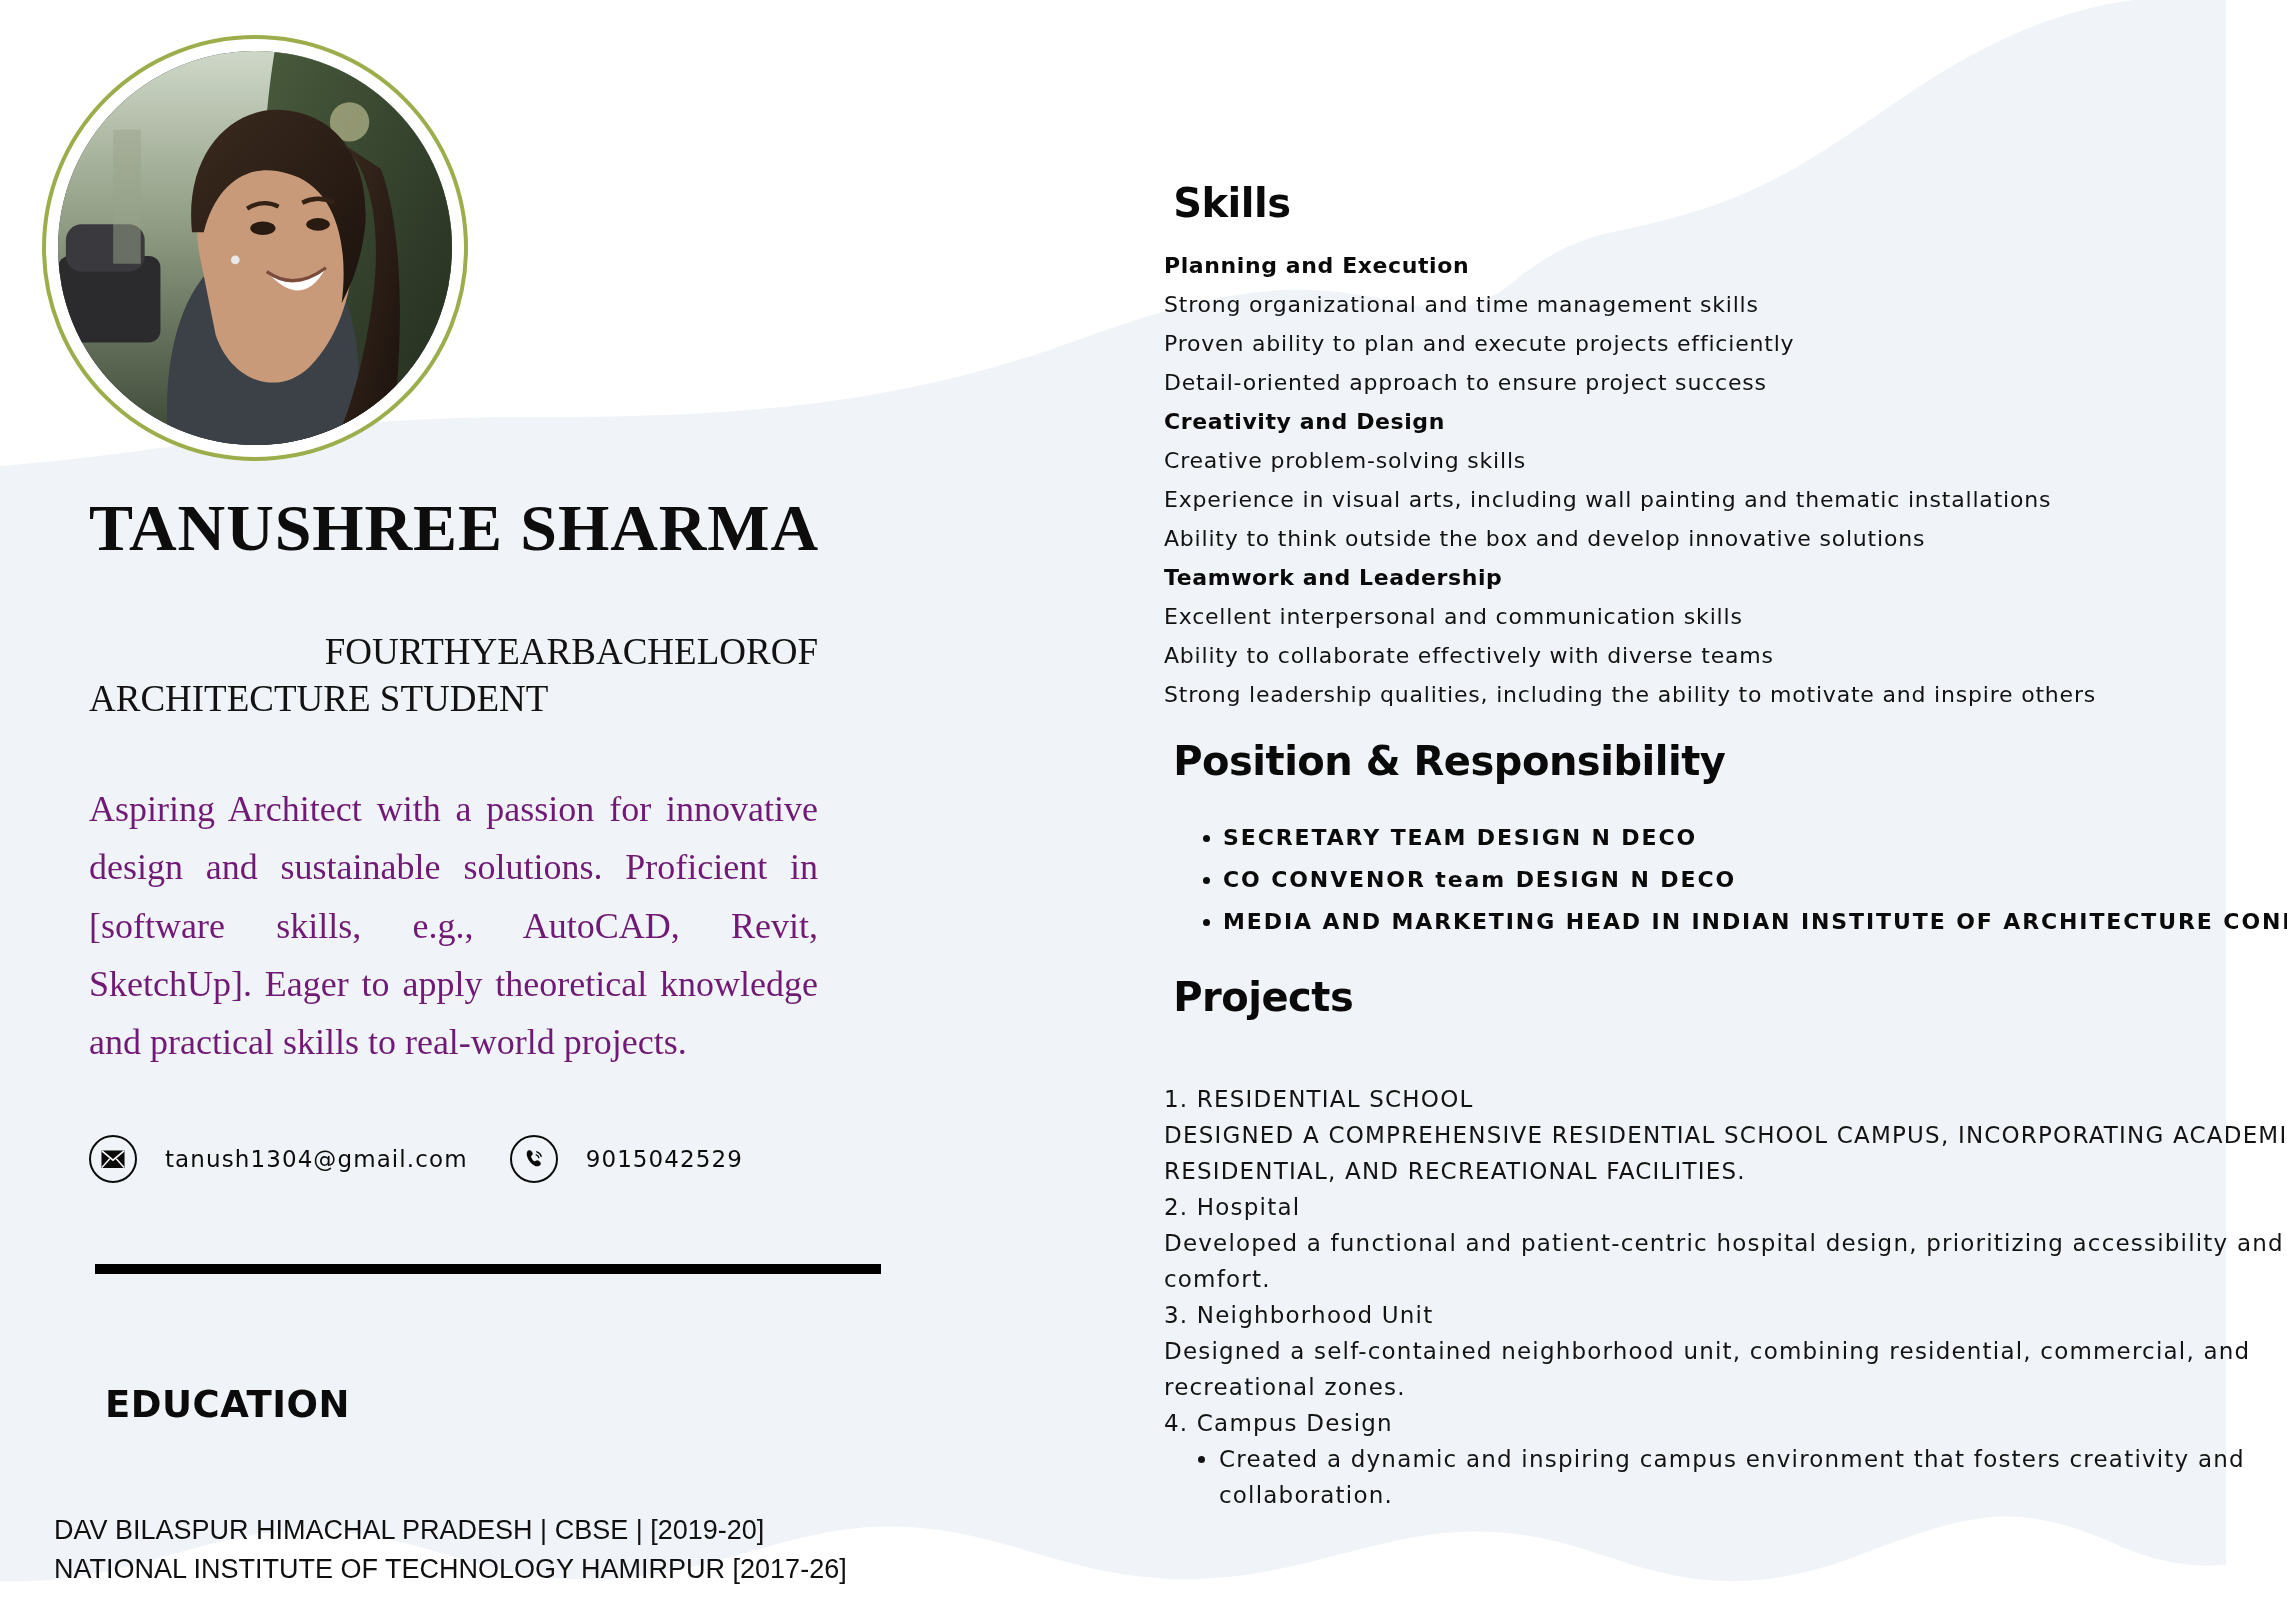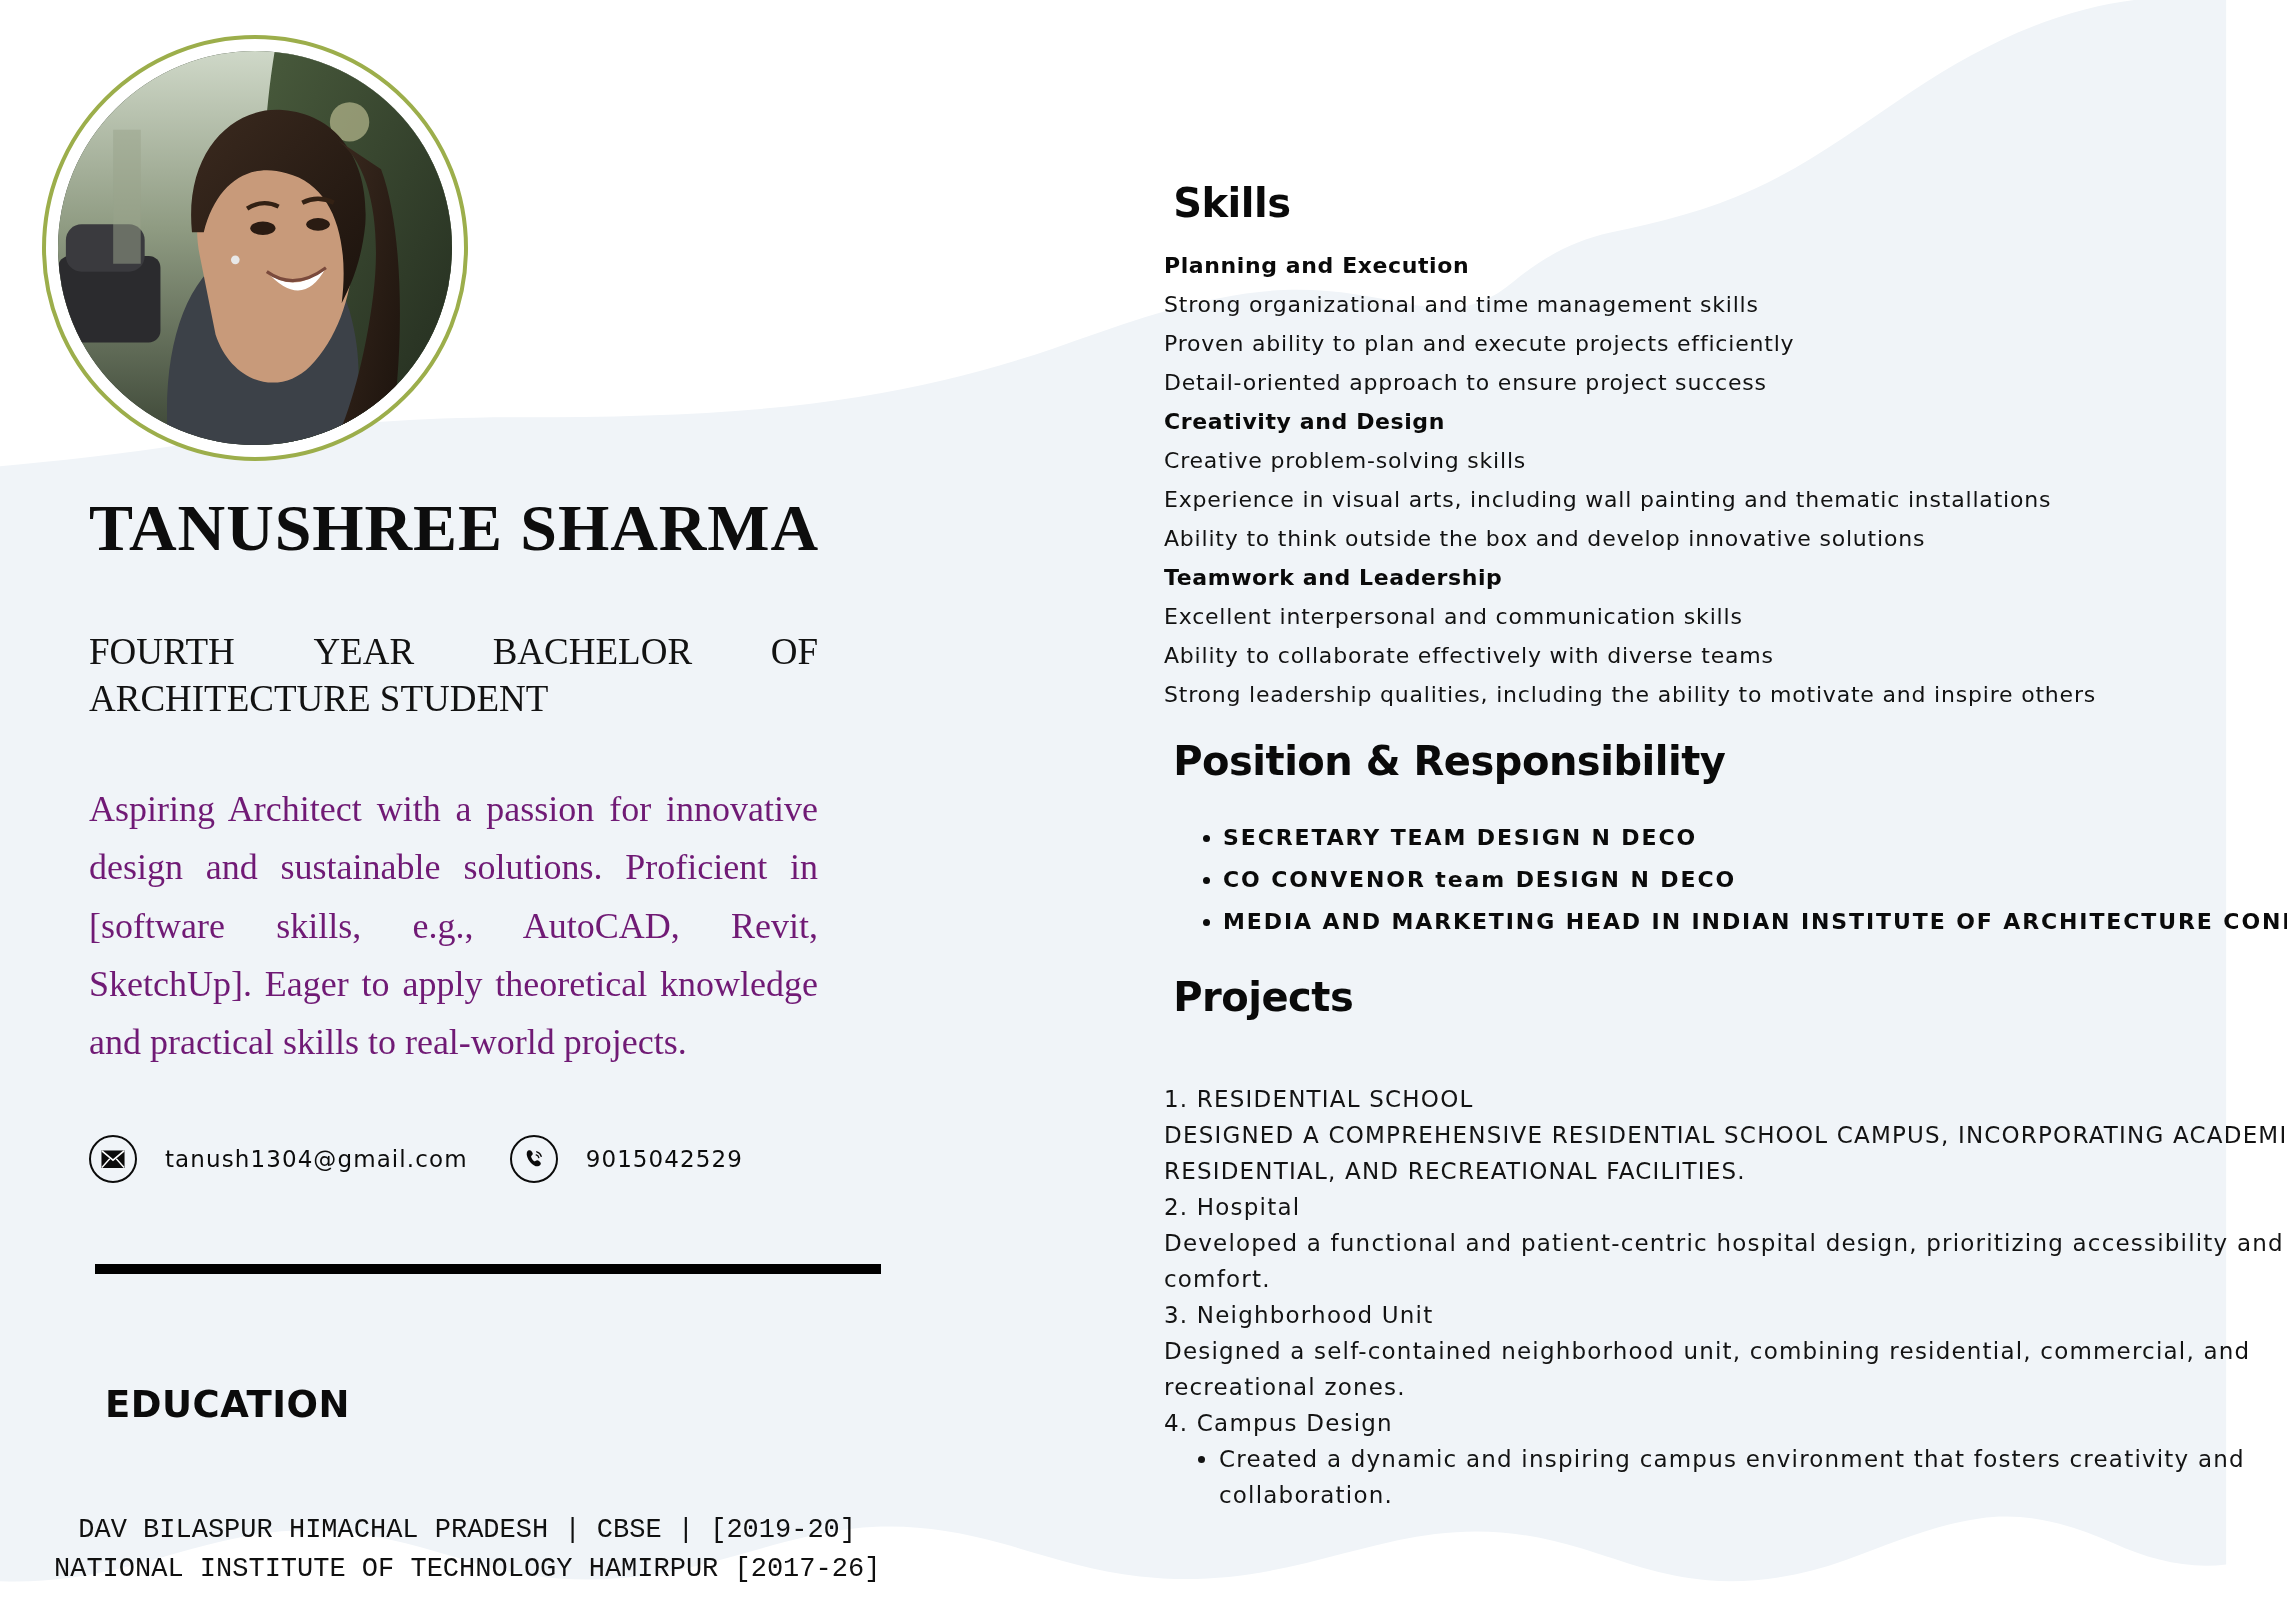--- a/index.html
+++ b/index.html
@@ -79,23 +79,22 @@
     font-family: "Liberation Serif", serif;
     font-size: 37px;
     line-height: 1.28;
     color: #121212;
     text-align: justify;
     text-align-last: left;
   }
   .subtitle .ln { display: block; }
   .subtitle .ln1 {
     display: flex;
-    justify-content: space-between;
+    justify-content: flex-end;
     width: 729px;
-    gap: 8px;
   }
 
   .summary {
     position: absolute;
     left: 89px;
     top: 780px;
     width: 729px;
     font-family: "Liberation Serif", serif;
     font-size: 36px;
     line-height: 1.62;
@@ -147,26 +146,25 @@
     font-weight: 700;
     font-size: 37px;
     letter-spacing: 0.5px;
     color: #0b0b0b;
   }
 
   .edu-lines {
     position: absolute;
     left: 54px;
     top: 1511px;
-    font-family: Liberation Mono, monospace;
+    font-family: Liberation Sans, sans-serif;
     font-size: 27px;
     line-height: 1.45;
     color: #101010;
     white-space: nowrap;
-    text-align: center;
   }
 
   
   .right-col {
     position: absolute;
     left: 1143px;
     top: 0;
     width: 1145px;
     height: 1619px;
     z-index: 5;

